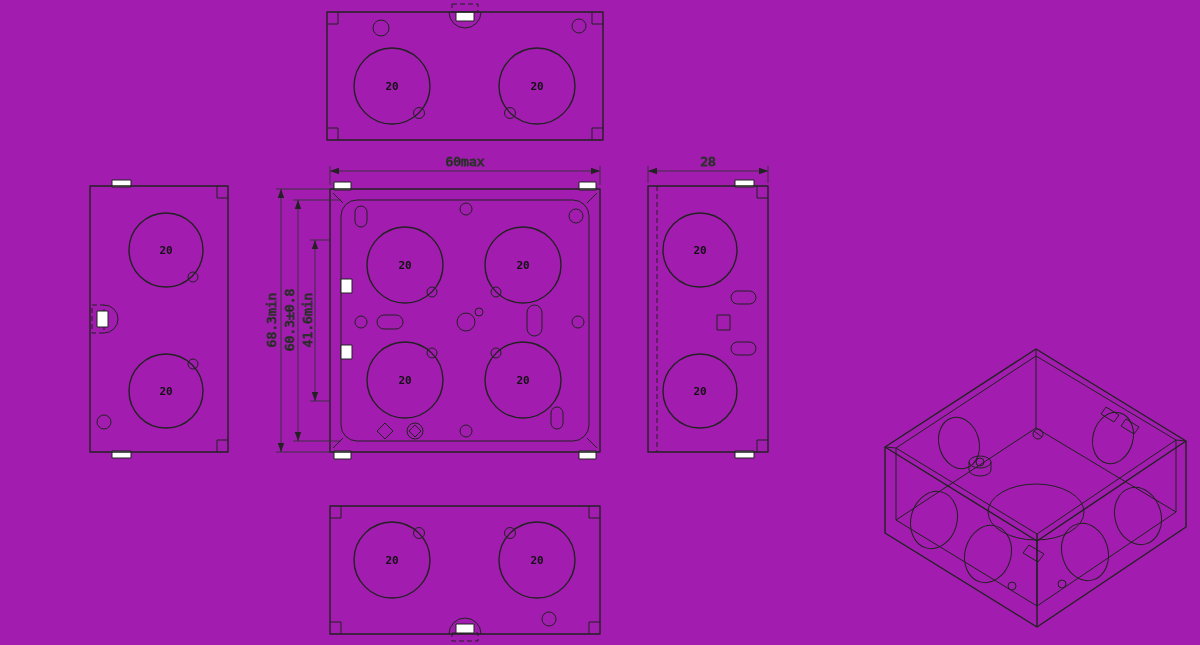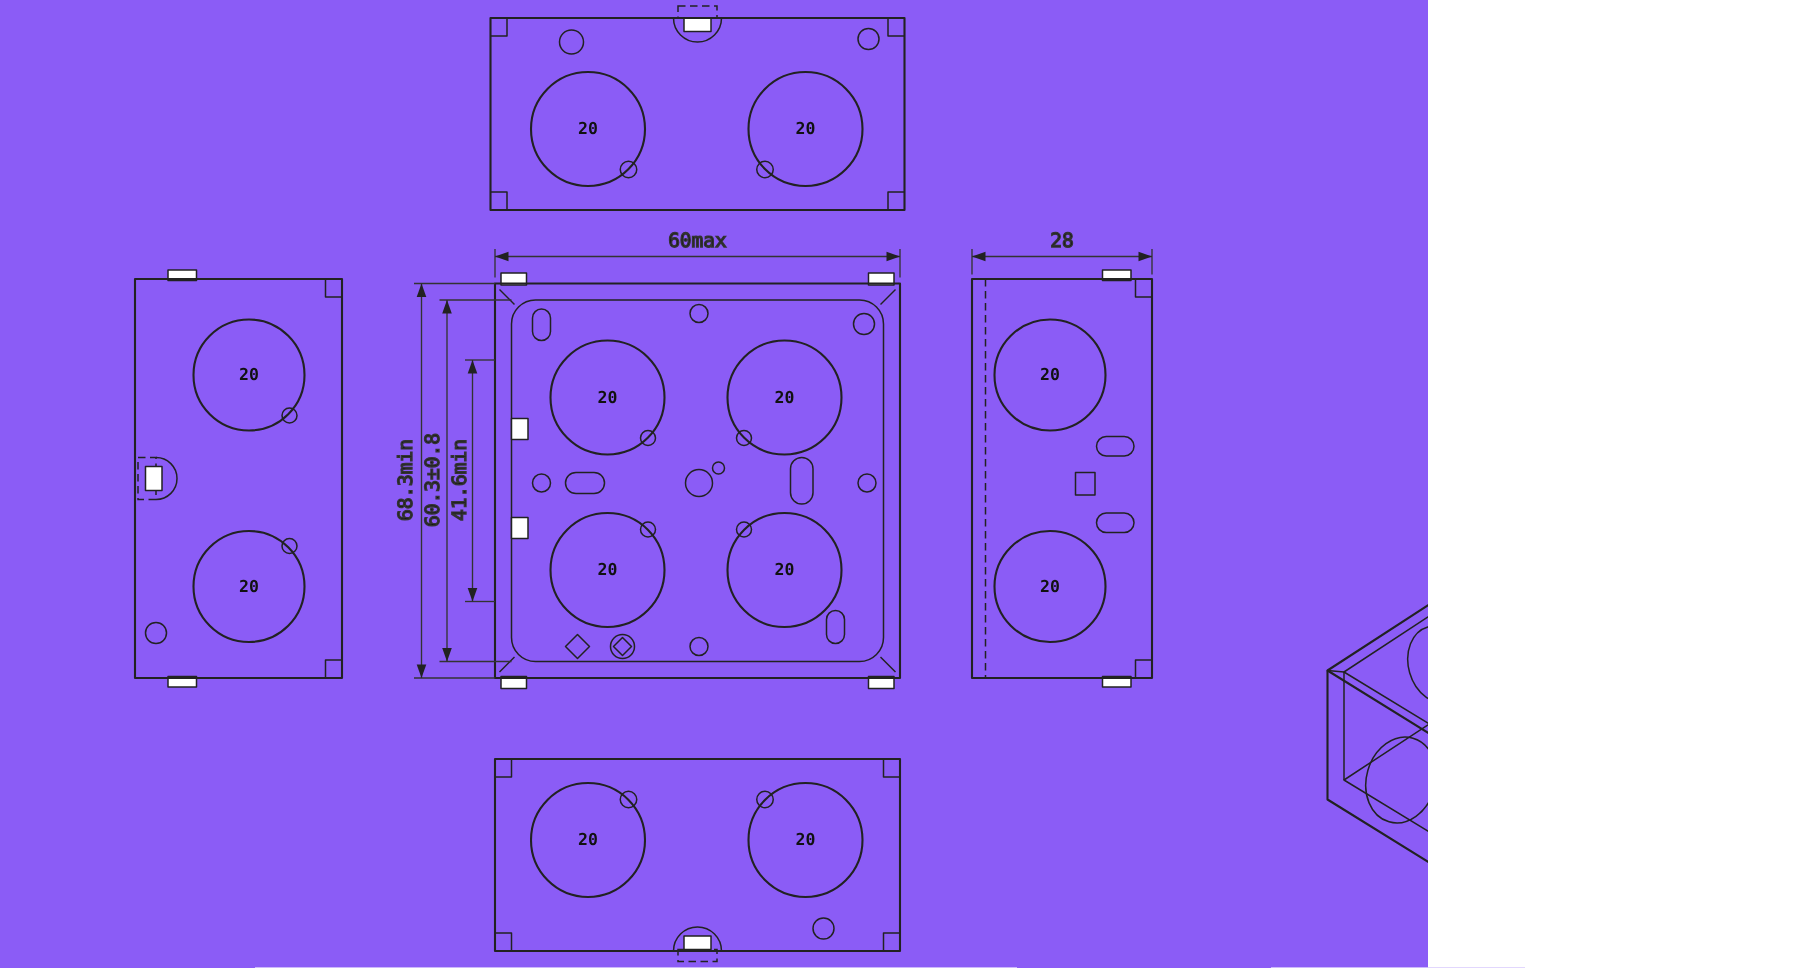--- a/index.html
+++ b/index.html
@@ -1,16 +1,16 @@
 <!DOCTYPE html>
 <html><head>
 <meta charset="utf-8">
 <style>
   html,body { margin:0; padding:0; background:#ffffff; }
-  .stage { position:relative; width:952px; height:645px; background:#8b5cf6; overflow:hidden; }
+  .stage { position:relative; width:1200px; height:645px; background:#a21caf; overflow:hidden; }
   svg { display:block; }
   .ln  { fill:none; stroke:#222; stroke-width:1.4; stroke-linejoin:round; }
   .ln2 { fill:none; stroke:#222; stroke-width:1;   stroke-linejoin:round; }
   .fw  { fill:#fff; stroke:#222; stroke-width:1;   stroke-linejoin:round; }
   .dash{ fill:none; stroke:#222; stroke-width:1;   stroke-dasharray:5 3; }
   .dim { fill:none; stroke:#333; stroke-width:0.9; }
   .ko  { font:700 11px "DejaVu Sans Mono", monospace; fill:#111;
          text-anchor:middle; dominant-baseline:central; }
   .dt  { font:13px "DejaVu Sans Mono", monospace; fill:#111;
          text-anchor:middle; dominant-baseline:central; }

